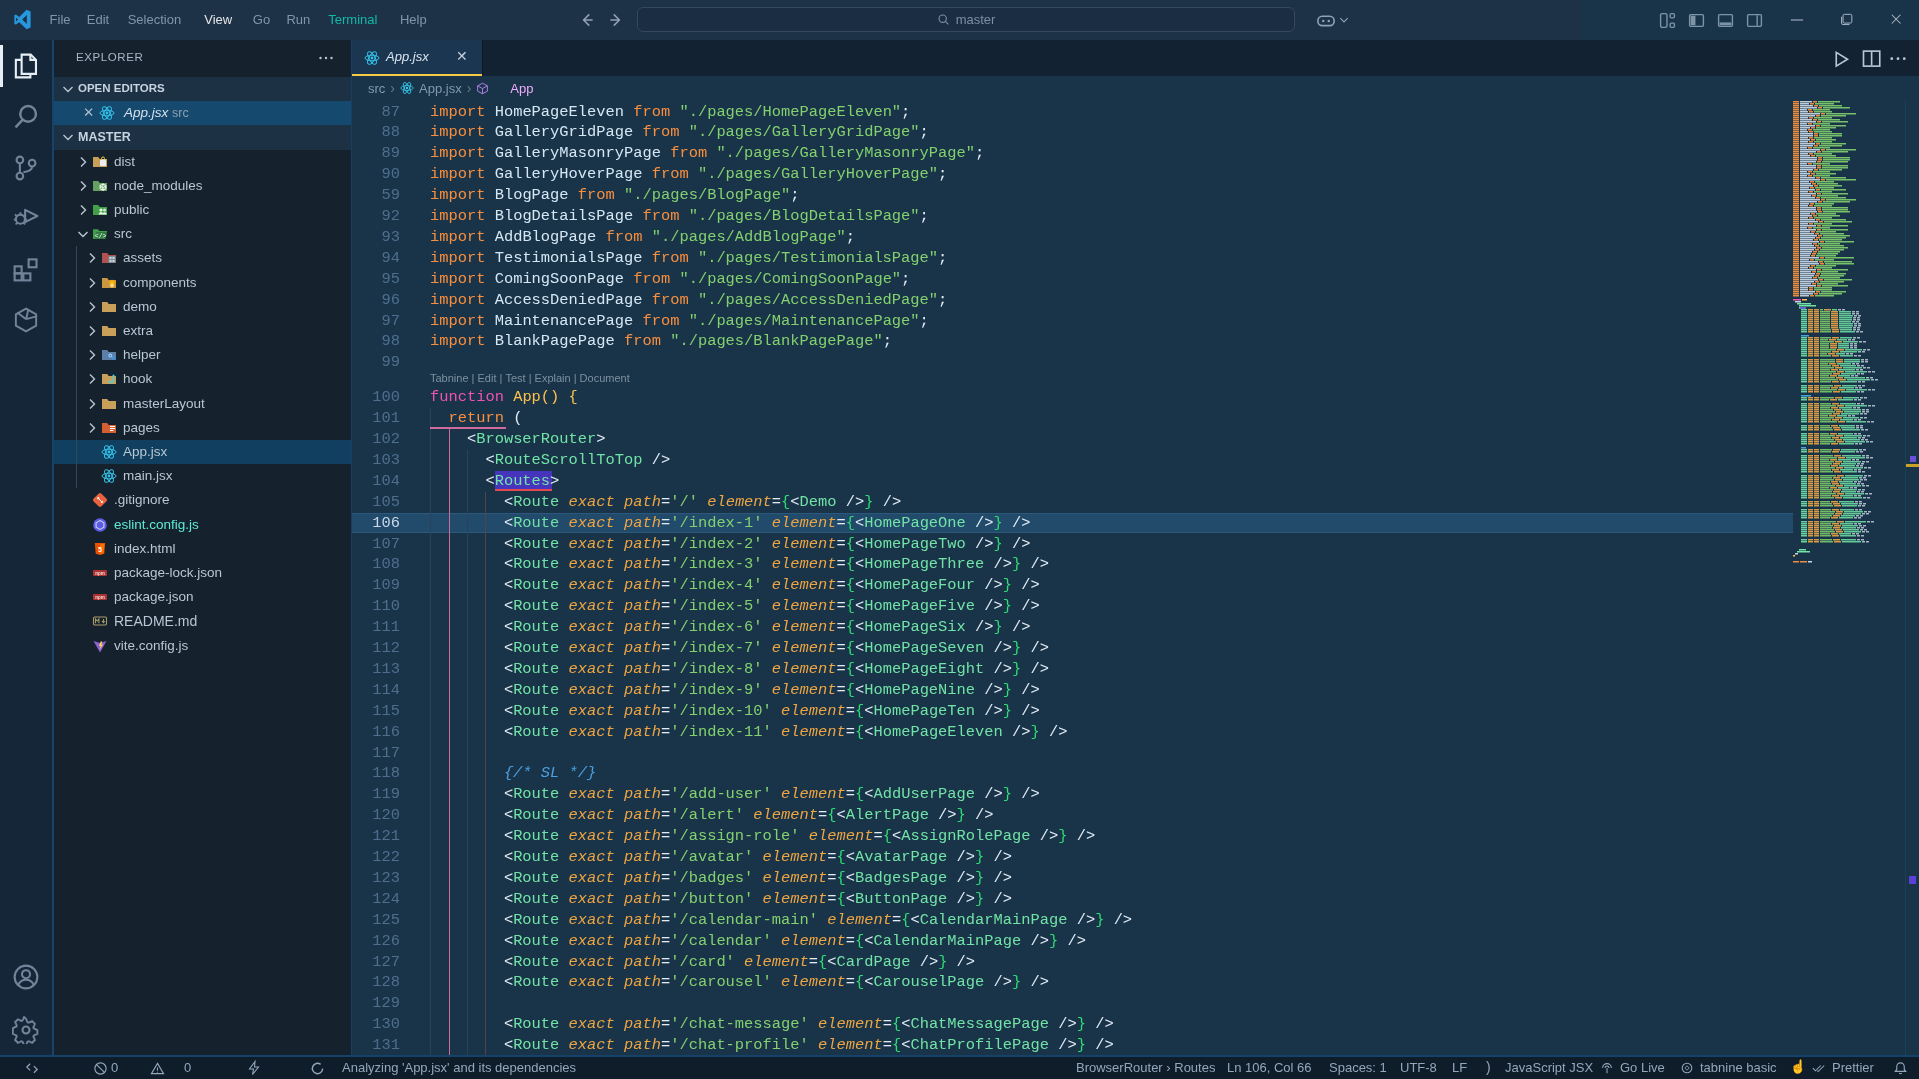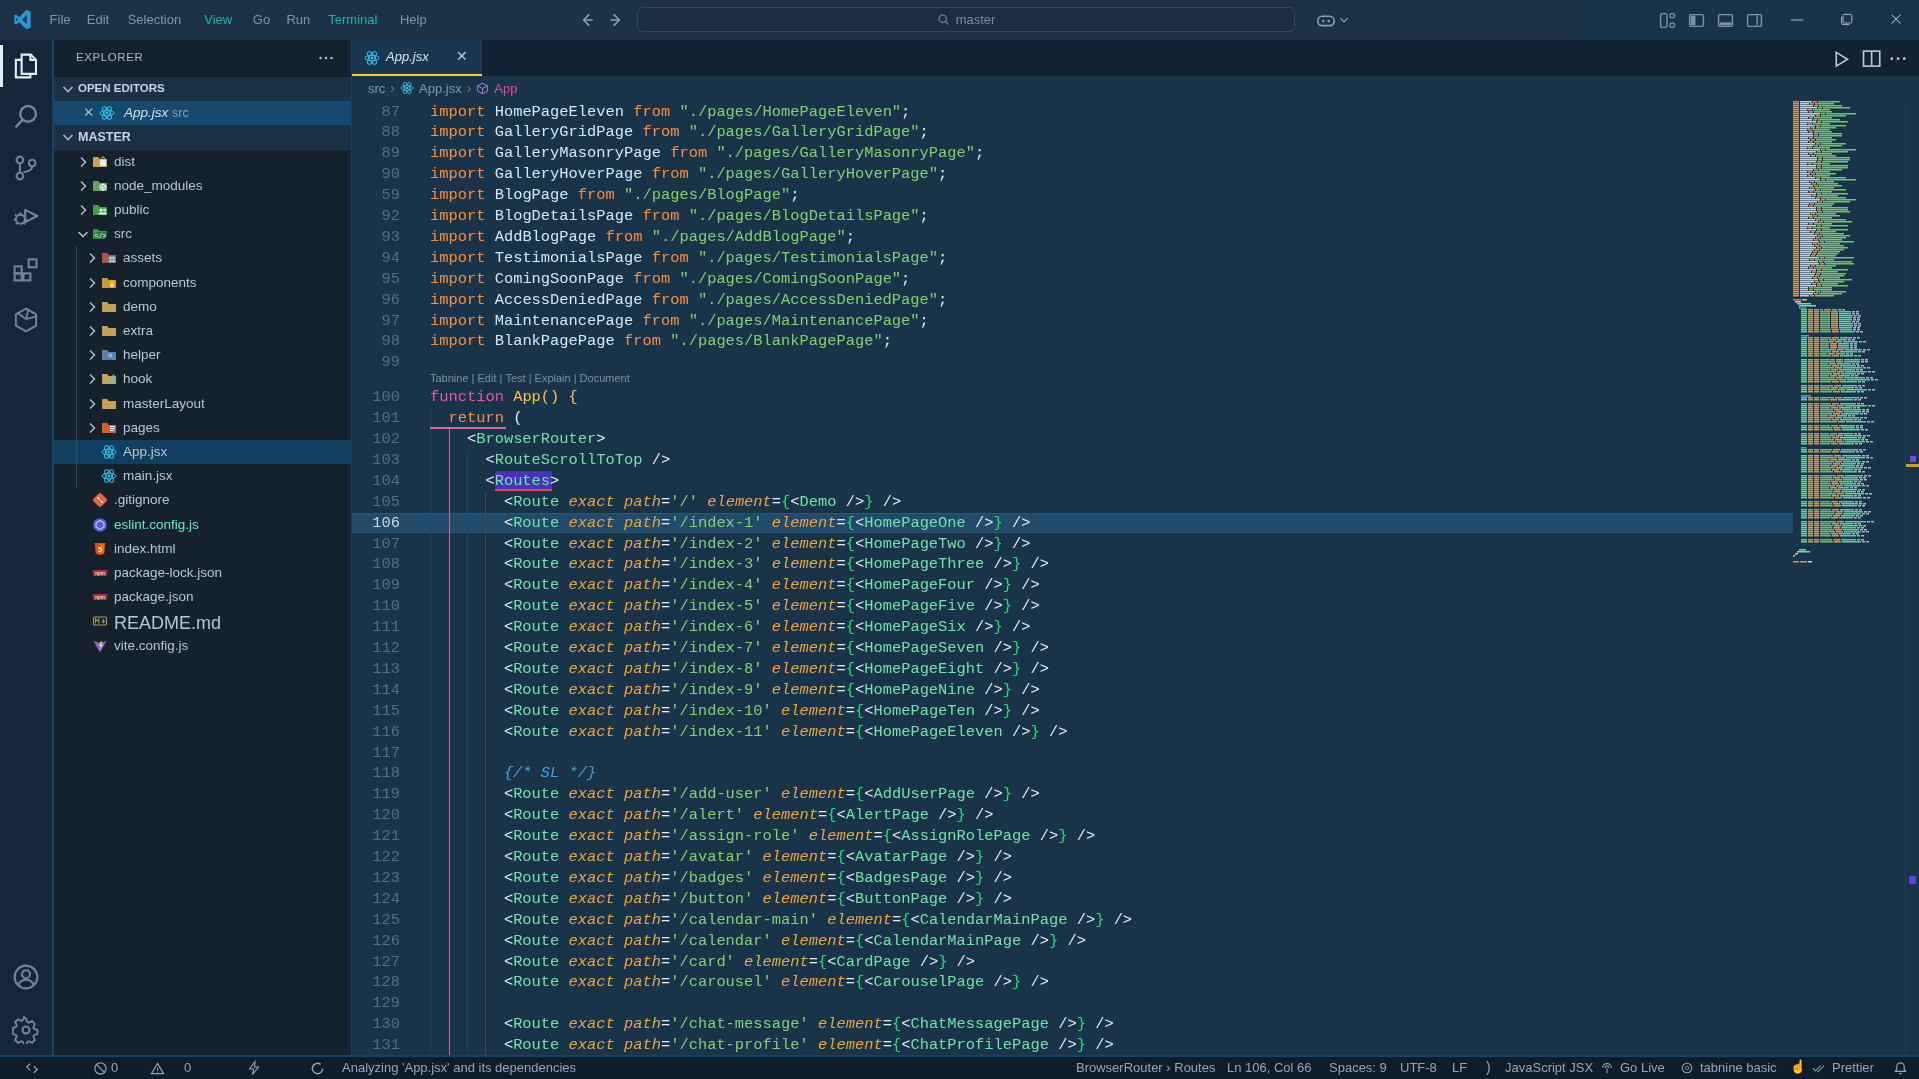--- a/index.html
+++ b/index.html
@@ -13,21 +13,21 @@
 .bsep{color:#68798c;margin:0 5px;font-size:14px}
 </style></head>
 <body>
 <div style="position:absolute;left:0;top:0;width:1581px;height:40px;background:#1d3247">
     <svg style="position:absolute;left:12px;top:9px;" width="21" height="21" viewBox="0 0 16 16" fill="none">
       <path fill-rule="evenodd" clip-rule="evenodd" d="M11.1 0.6 5.5 6 3 4.1 1.8 4.6v6.8l1.2.5L5.5 10l5.6 5.4 3.1-1.3V1.9zM3.1 9.5V6.5L4.6 8zm8.2 2L7.8 8l3.5-3.5z" fill="#2798dd"></path>
     </svg>
     <span style="position:absolute;left:49.6px;top:12px;font-size:13px;color:#8095aa">File</span>
     <span style="position:absolute;left:86.8px;top:12px;font-size:13px;color:#8095aa">Edit</span>
     <span style="position:absolute;left:127.7px;top:12px;font-size:13px;color:#8095aa">Selection</span>
-    <span style="position:absolute;left:204.3px;top:12px;font-size:13px;color:#14b8a6">View</span>
+    <span style="position:absolute;left:204.3px;top:12px;font-size:13px;color:#e5e5e5">View</span>
     <span style="position:absolute;left:252.8px;top:12px;font-size:13px;color:#8095aa">Go</span>
     <span style="position:absolute;left:286.4px;top:12px;font-size:13px;color:#8095aa">Run</span>
     <span style="position:absolute;left:328.3px;top:12px;font-size:13px;color:#14b8a6">Terminal</span>
     <span style="position:absolute;left:399.9px;top:12px;font-size:13px;color:#8095aa">Help</span>
     <svg style="position:absolute;left:578px;top:11px;" width="18" height="18" viewBox="0 0 16 16" fill="none">
       <path d="M10 3 5 8l5 5M5 8h8" stroke="#8ea1b5" stroke-width="1.4"></path>
     </svg>
     <svg style="position:absolute;left:607px;top:11px;" width="18" height="18" viewBox="0 0 16 16" fill="none">
       <path d="M6 3l5 5-5 5M11 8H3" stroke="#8ea1b5" stroke-width="1.4"></path>
     </svg>
@@ -332,21 +332,21 @@
         <text x="8" y="9.8" font-size="4.6" fill="#f3d7d7" text-anchor="middle" font-family="Liberation Sans" font-weight="bold">npm</text>
       </svg>
       <span style="position:absolute;left:62px;top:4px;font-size:13.5px;color:#b9c6d3">package.json</span>
     </div>
     <div style="position:absolute;left:0;top:569.4px;width:300px;height:24.2px;">
       <svg style="position:absolute;left:40px;top:4px;" width="16" height="16" viewBox="0 0 16 16" fill="none">
         <rect x="1.5" y="4" width="13" height="8" rx="1.2" stroke="#a89968" stroke-width="1.1" fill="none"></rect>
         <path d="M3.5 10.3V6l1.7 2 1.7-2v4.3" stroke="#a89968" stroke-width="1.1" fill="none"></path>
         <path d="M11.4 6v3M10 8l1.4 1.6L12.8 8" stroke="#a89968" stroke-width="1.1" fill="none"></path>
       </svg>
-      <span style="position:absolute;left:62px;top:4px;font-size:18px;color:#b9c6d3">README.md</span>
+      <span style="position:absolute;left:62px;top:4px;font-size:14px;color:#b9c6d3">README.md</span>
     </div>
     <div style="position:absolute;left:0;top:593.6px;width:300px;height:24.2px;">
       <svg style="position:absolute;left:40px;top:4px;" width="16" height="16" viewBox="0 0 16 16" fill="none">
         <path d="M1.5 3 8 14.5 14.5 3 8 5z" fill="#8a63d2"></path>
         <path d="M8.6 3.5 7 8h1.6l-1 4 3.4-5.5H9.3l1-3z" fill="#ffd54f"></path>
       </svg>
       <span style="position:absolute;left:62px;top:4px;font-size:13.5px;color:#b9c6d3">vite.config.js</span>
     </div>
     <div style="position:absolute;left:23.5px;top:206.4px;width:1px;height:242.0px;background:#33475c"></div>
   </div>
@@ -380,21 +380,21 @@
 <div style="position:absolute;left:352px;top:76px;width:1567px;height:25px;background:#193449;font-size:13px;line-height:25px;padding-left:16px"><span style="color:#8398ad">src</span><span class="bsep">›</span><svg width="14" height="14" viewBox="0 0 16 16" style="vertical-align:-2px">
       <g stroke="#35c3ea" stroke-width="1" fill="none">
         <ellipse cx="8" cy="8" rx="7" ry="2.8"></ellipse>
         <ellipse cx="8" cy="8" rx="7" ry="2.8" transform="rotate(60 8 8)"></ellipse>
         <ellipse cx="8" cy="8" rx="7" ry="2.8" transform="rotate(120 8 8)"></ellipse>
       </g>
       <circle cx="8" cy="8" r="1.4" fill="#35c3ea"></circle>
     </svg><span style="color:#8398ad;margin-left:5px">App.jsx</span><span class="bsep">›</span><svg width="13" height="13" viewBox="0 0 16 16" style="vertical-align:-2px" fill="none">
       <path d="M8 1.5 14 4.7v6.6L8 14.5 2 11.3V4.7z" stroke="#b07fe8" stroke-width="1.2"></path>
       <path d="M8 8 14 4.7M8 8 2 4.7M8 8v6.5" stroke="#b07fe8" stroke-width="1.2"></path>
-    </svg><span style="color:#ec4899;margin-left:5px">App</span></div>
+    </svg><span style="color:#f0abfc;margin-left:21px">App</span></div>
 <div style="position:absolute;left:352px;top:101px;width:1567px;height:956px;background:#193449;overflow:hidden">
 <div style="position:absolute;left:-352px;top:-101px;width:1919px;height:1158px">
 <div style="position:absolute;left:352px;top:512.6px;width:1441px;height:20.90px;background:#214a6b;box-shadow:inset 0 1px 0 #2b587d, inset 0 -1px 0 #2b587d"></div>
 <div style="position:absolute;left:430.0px;top:408.1px;width:1px;height:647.9px;background:#27425a"></div>
 <div style="position:absolute;left:448.5px;top:429.0px;width:1px;height:627.0px;background:#cf6b9c"></div>
 <div style="position:absolute;left:467.0px;top:449.9px;width:1px;height:606.1px;background:#27425a"></div>
 <div style="position:absolute;left:485.4px;top:491.7px;width:1px;height:564.3px;background:#55434a"></div>
 <div style="position:absolute;left:430px;top:427.0px;width:76px;height:2px;background:#cf6b9c"></div>
 <div style="position:absolute;left:494.7px;top:471.3px;width:57.4px;height:19.9px;background:#4734bd;border-bottom:2px solid #e5484d"></div>
 <div style="position:absolute;left:430px;top:371.7px;height:14.0px;line-height:14.0px;font:11px 'Liberation Sans',sans-serif;color:#7e909f">Tabnine&nbsp;|&nbsp;Edit&nbsp;|&nbsp;Test&nbsp;|&nbsp;Explain&nbsp;|&nbsp;Document</div>
@@ -1680,21 +1680,21 @@
     <span style="position:absolute;left:184px;top:3px">0</span>
     <svg style="position:absolute;left:246px;top:3px;" width="16" height="16" viewBox="0 0 16 16" fill="none">
       <path d="M9 1.5 3.5 9H7.5L6.5 14.5 12.5 7H8.5z" stroke="#94a7ba" stroke-width="1.1"></path>
     </svg>
     <svg style="position:absolute;left:310px;top:4px;" width="15" height="15" viewBox="0 0 16 16" fill="none">
       <path d="M13.5 8a5.5 5.5 0 1 1-2.2-4.4" stroke="#94a7ba" stroke-width="1.5" fill="none"></path>
     </svg>
     <span style="position:absolute;left:342px;top:3px">Analyzing 'App.jsx' and its dependencies</span>
     <span style="position:absolute;left:1076px;top:3px">BrowserRouter › Routes</span>
     <span style="position:absolute;left:1227px;top:3px">Ln 106, Col 66</span>
-    <span style="position:absolute;left:1329px;top:3px">Spaces: 9</span>
+    <span style="position:absolute;left:1329px;top:3px">Spaces: 1</span>
     <span style="position:absolute;left:1400px;top:3px">UTF-8</span>
     <span style="position:absolute;left:1452px;top:3px">LF</span>
     <span style="position:absolute;left:1486px;top:2px;font-size:14px">)</span>
     <span style="position:absolute;left:1505px;top:3px">JavaScript JSX</span>
     <svg style="position:absolute;left:1600px;top:4px;" width="14" height="14" viewBox="0 0 16 16" fill="none">
       <path d="M8 5.8a2.2 2.2 0 0 1 2.2 2.2M8 3a5 5 0 0 1 5 5M8 3a5 5 0 0 0-5 5m2.8 0a2.2 2.2 0 0 1 4.4 0M8 8v6" stroke="#94a7ba" stroke-width="1.2" fill="none"></path>
     </svg>
     <span style="position:absolute;left:1620px;top:3px">Go Live</span>
     <svg style="position:absolute;left:1680px;top:4px;" width="14" height="14" viewBox="0 0 16 16" fill="none">
       <circle cx="8" cy="8" r="5.5" stroke="#94a7ba" stroke-width="1.2"></circle>

